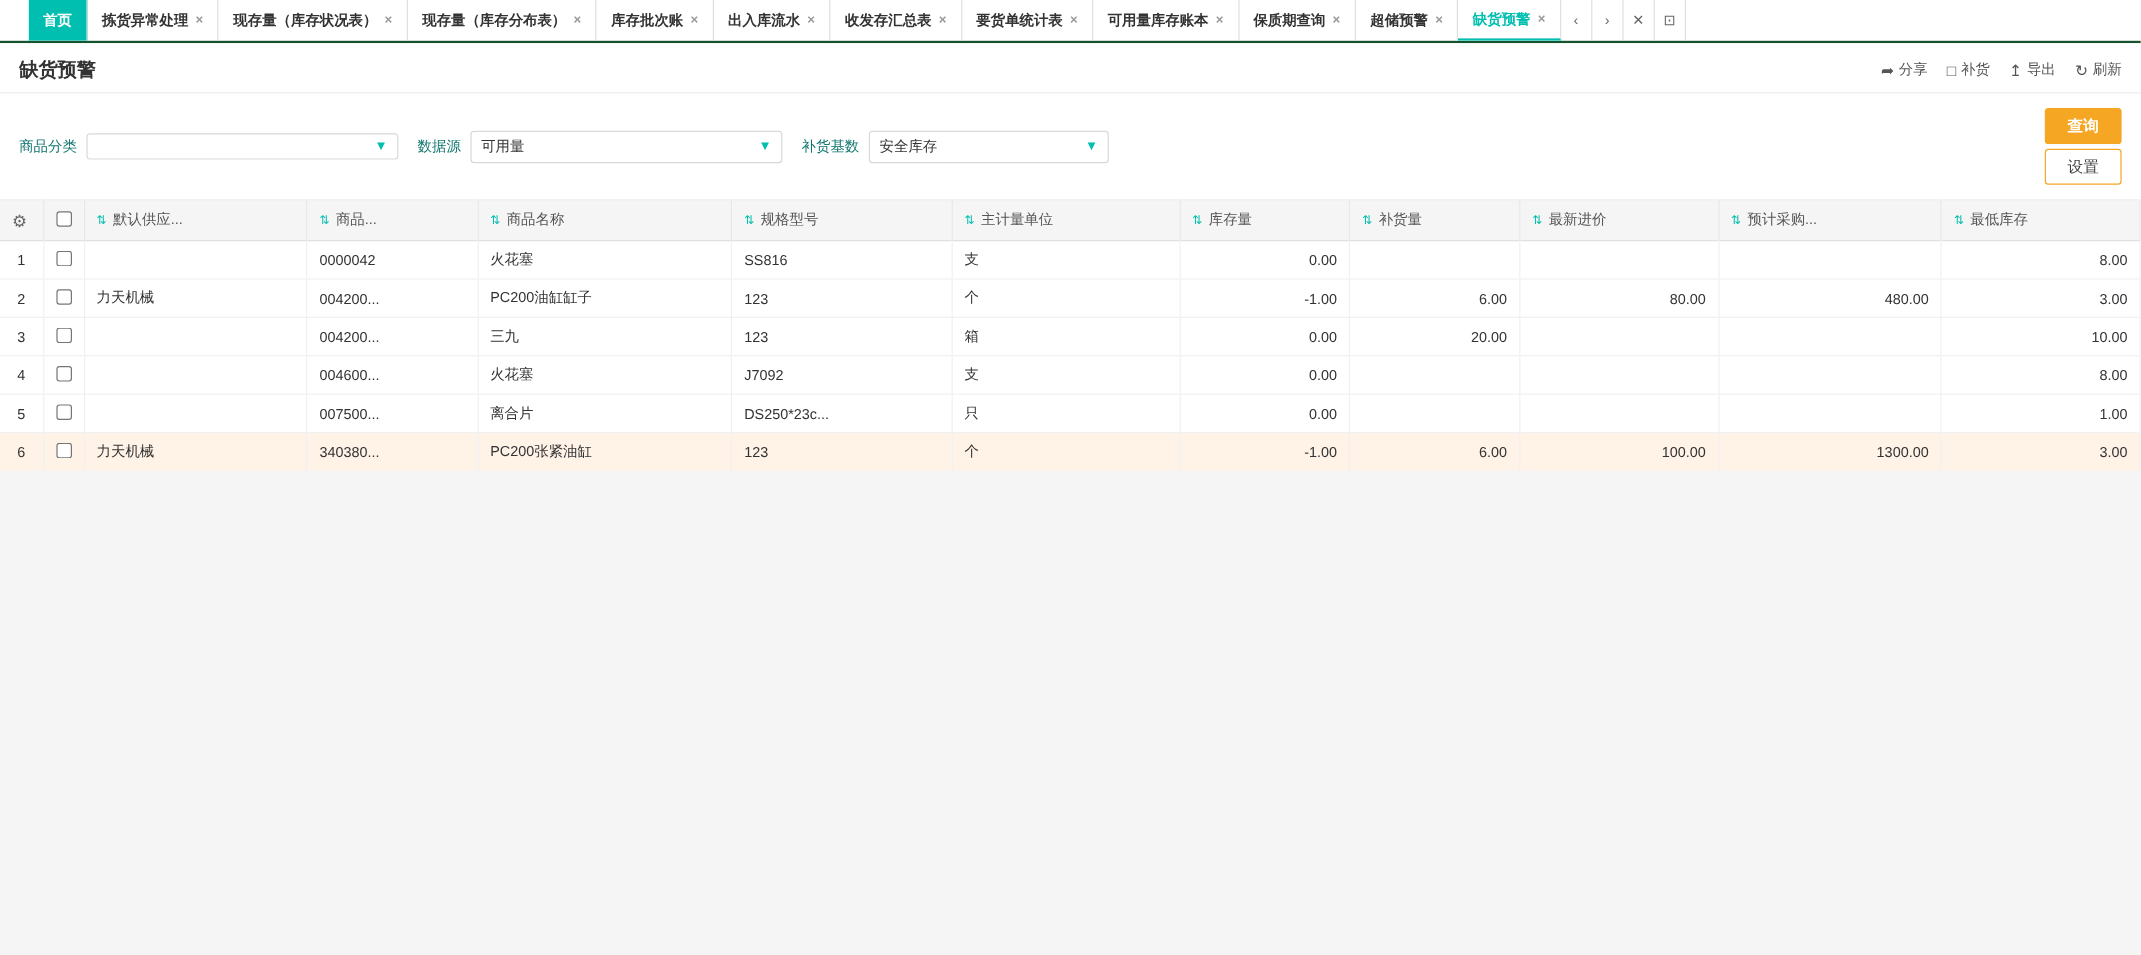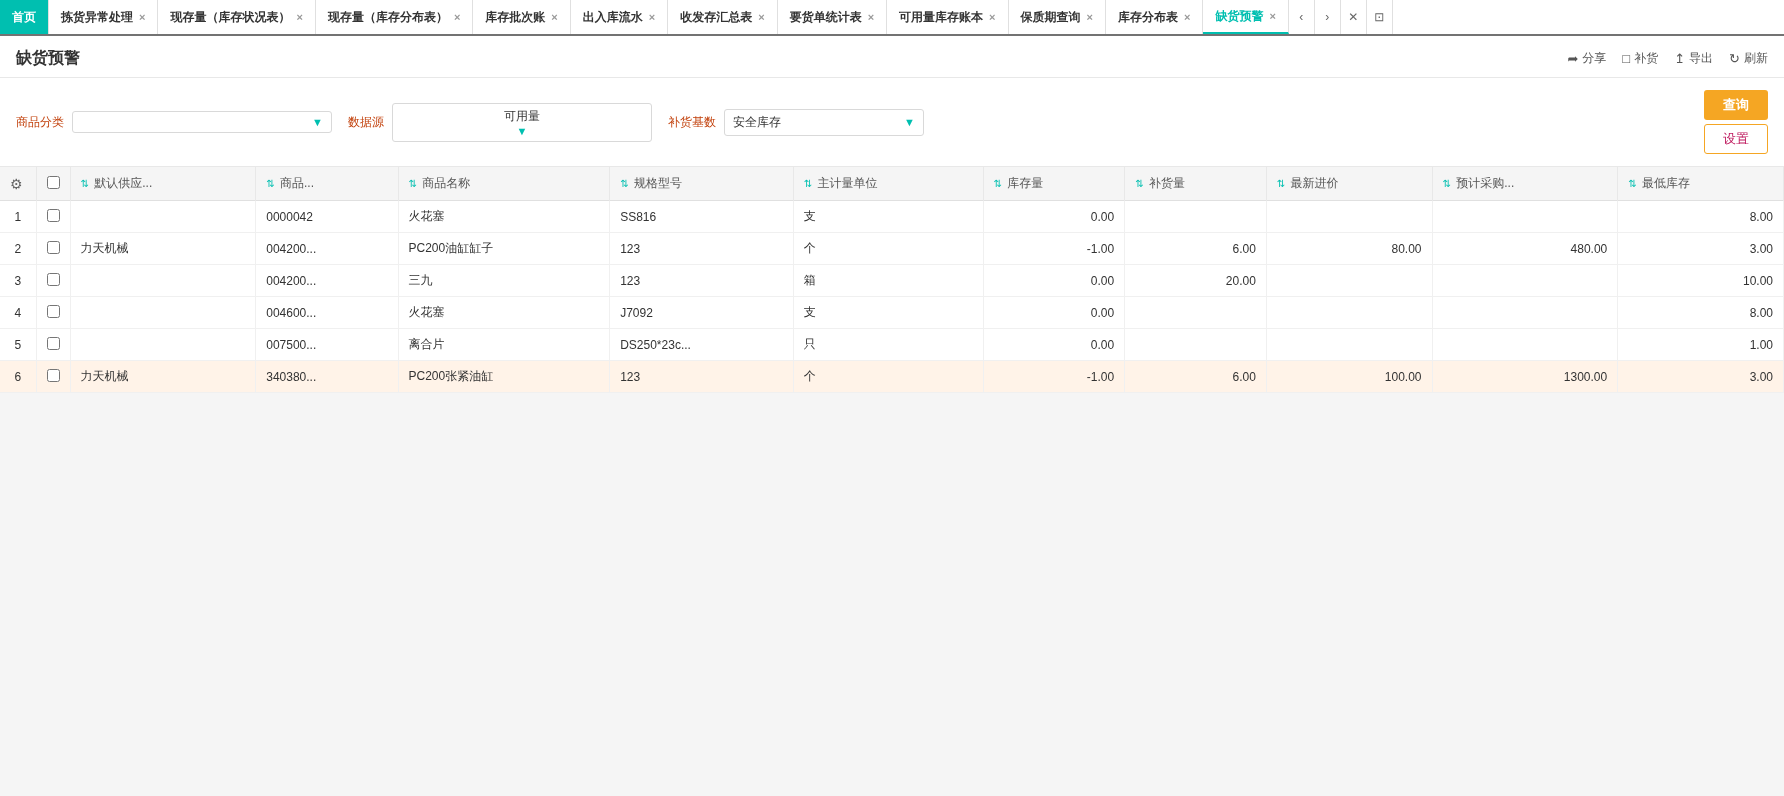--- a/index.html
+++ b/index.html
@@ -3,23 +3,24 @@
   <meta charset="utf-8">
   <style>
     * { box-sizing: border-box; margin: 0; padding: 0; }
     body { font-family: 'Microsoft YaHei', Arial, sans-serif; font-size: 13px; background: #f5f5f5; color: #333; }
 
     
     .tab-bar {
       display: flex;
       align-items: flex-end;
       background: #fff;
-      border-bottom: 2px solid #737373;
+      border-bottom: 2px solid #14532d;
       height: 36px;
       overflow: hidden;
+      padding-left: 24px;
     }
     .tab-item {
       display: flex;
       align-items: center;
       padding: 0 12px;
       height: 100%;
       font-size: 12px;
       cursor: pointer;
       white-space: nowrap;
       border-right: 1px solid #e0e0e0;
@@ -99,21 +100,21 @@
       gap: 16px;
       background: #fff;
     }
     .filter-group {
       display: flex;
       align-items: center;
       gap: 8px;
     }
     .filter-label {
       font-size: 12px;
-      color: #c2410c;
+      color: #0f766e;
       white-space: nowrap;
     }
     .filter-select {
       display: flex;
       align-items: center;
       justify-content: space-between;
       border: 1px solid #d9d9d9;
       border-radius: 3px;
       padding: 4px 8px;
       min-width: 200px;
@@ -132,21 +133,21 @@
       color: #fff;
       border: none;
       border-radius: 3px;
       padding: 6px 18px;
       cursor: pointer;
       font-size: 13px;
       font-weight: bold;
     }
     .btn-settings {
       background: #fff;
-      color: #be185d;
+      color: #404040;
       border: 1px solid #f5a623;
       border-radius: 3px;
       padding: 5px 18px;
       cursor: pointer;
       font-size: 13px;
     }
     .filter-actions {
       display: flex;
       flex-direction: column;
       gap: 4px;
@@ -240,21 +241,21 @@
   </div>
   <div class="tab-item">
     <span>可用量库存账本</span>
     <span class="tab-close">×</span>
   </div>
   <div class="tab-item">
     <span>保质期查询</span>
     <span class="tab-close">×</span>
   </div>
   <div class="tab-item">
-    <span>库存分布表</span>
+    <span>超储预警</span>
     <span class="tab-close">×</span>
   </div>
   <div class="tab-item active">
     <span>缺货预警</span>
     <span class="tab-close">×</span>
   </div>
   <div class="tab-nav-btn">‹</div>
   <div class="tab-nav-btn">›</div>
   <div class="tab-nav-btn">✕</div>
   <div class="tab-nav-btn">⊡</div>
@@ -287,21 +288,21 @@
   <div class="filter-row">
     <div class="filter-group">
       <span class="filter-label">商品分类</span>
       <div class="filter-select" style="min-width:260px;">
         <span></span>
         <span class="arrow">▼</span>
       </div>
     </div>
     <div class="filter-group">
       <span class="filter-label">数据源</span>
-      <div class="filter-select" style="min-width:260px;flex-direction:column;">
+      <div class="filter-select" style="min-width:260px;">
         <span class="filter-value">可用量</span>
         <span class="arrow">▼</span>
       </div>
     </div>
     <div class="filter-group">
       <span class="filter-label">补货基数</span>
       <div class="filter-select" style="min-width:200px;">
         <span class="filter-value">安全库存</span>
         <span class="arrow">▼</span>
       </div>

